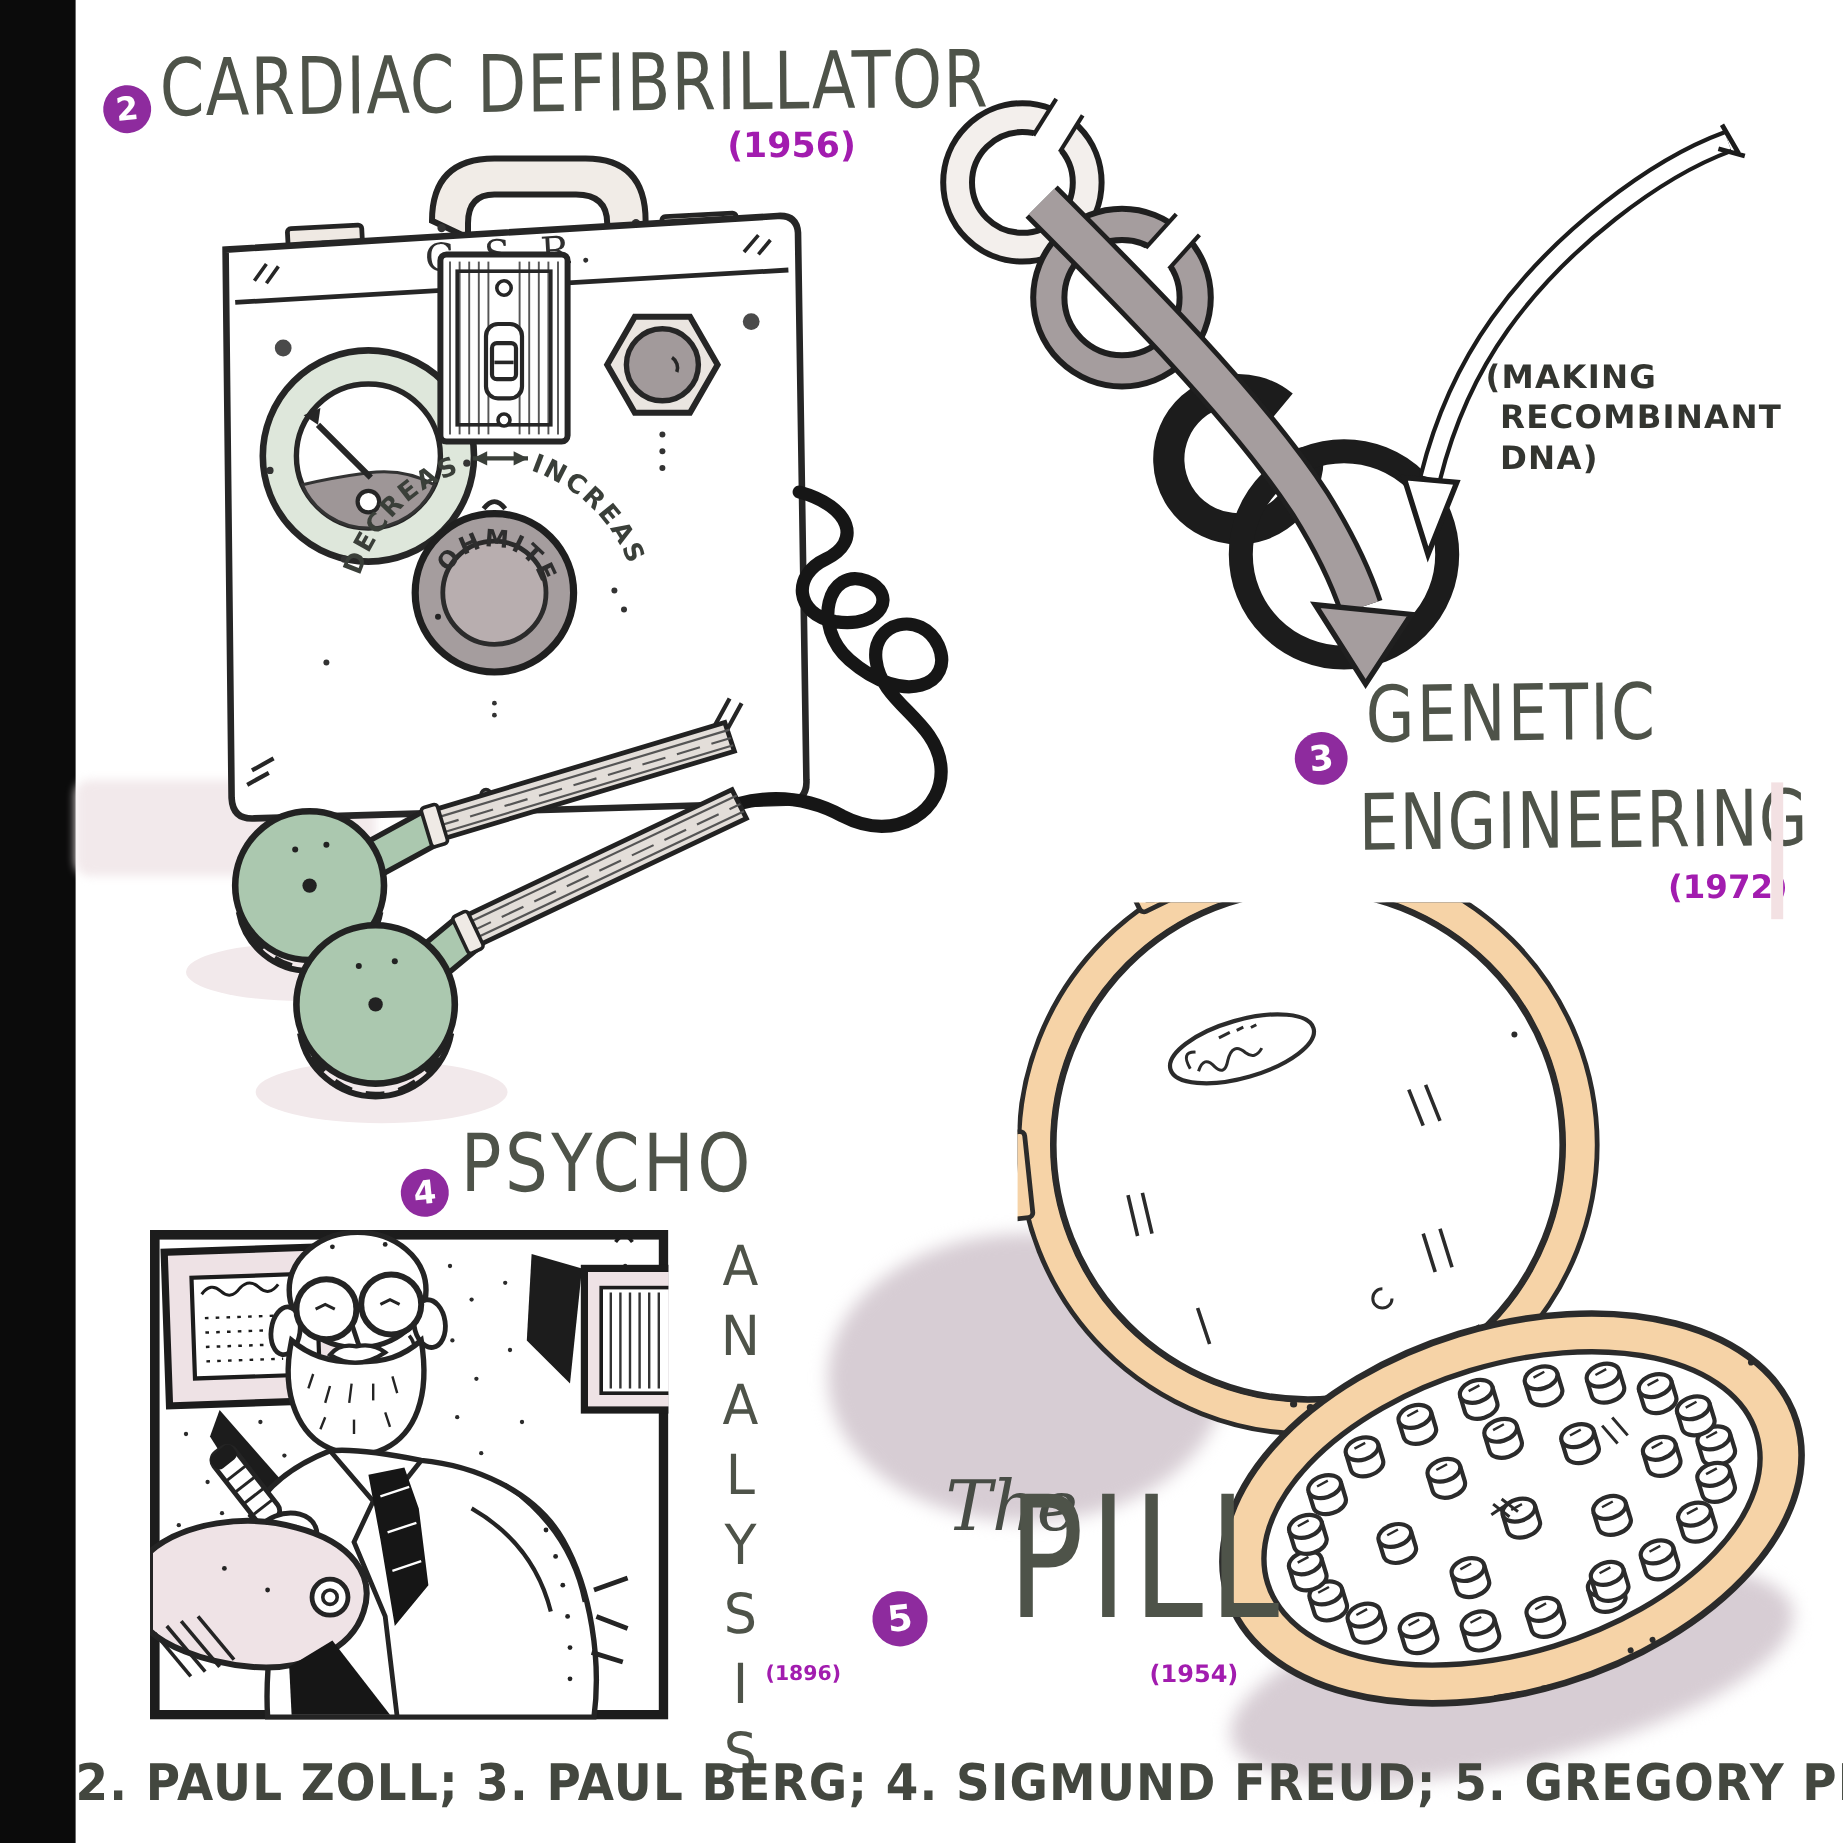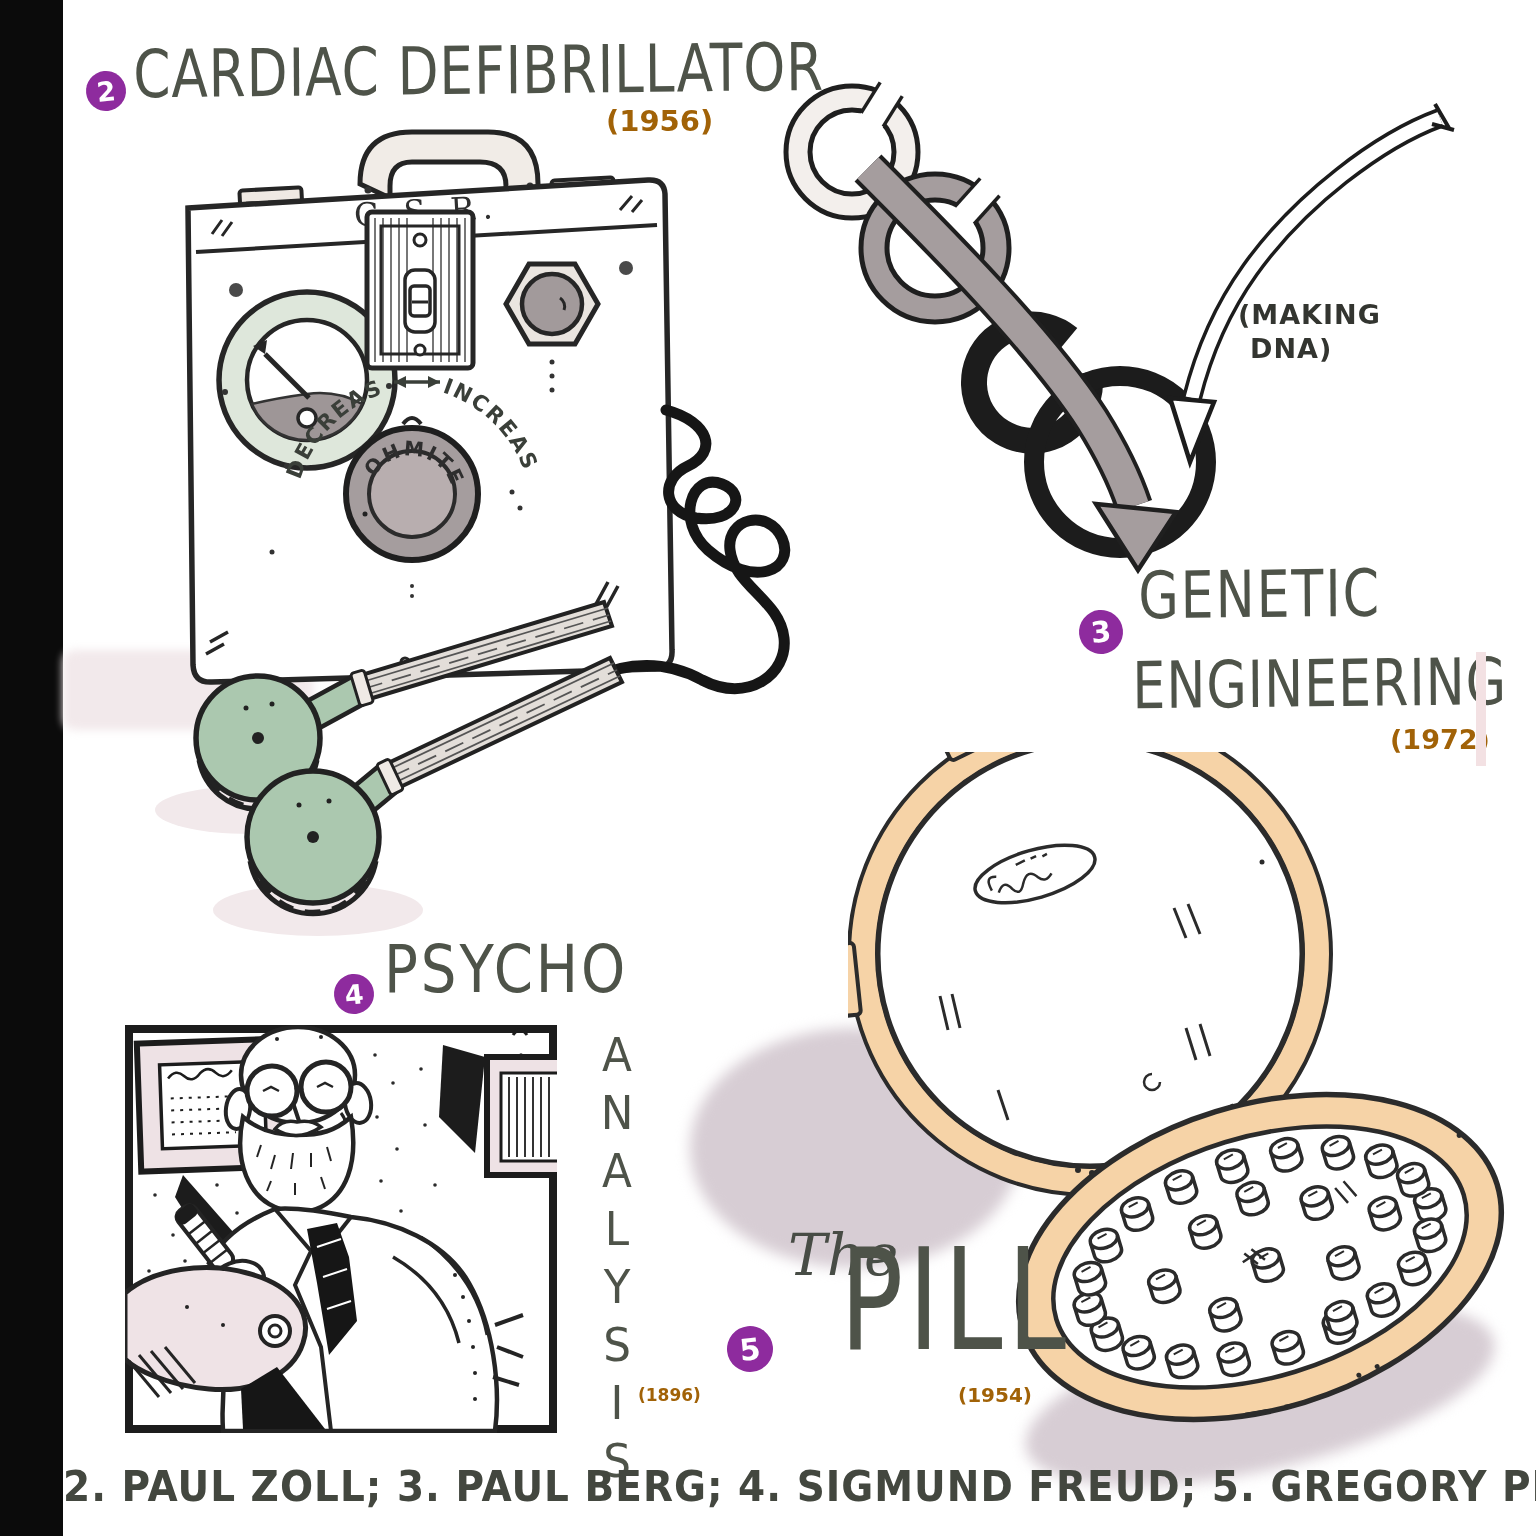--- a/index.html
+++ b/index.html
@@ -12,21 +12,21 @@
   .badge{
     position:absolute; border-radius:50%; background:#8e2b9e; color:#ffffff;
     display:flex; align-items:center; justify-content:center;
     font-weight:bold; transform:rotate(-6deg);
   }
   .hand-title{
     position:absolute; color:#4e5349; font-weight:normal; white-space:nowrap;
     transform-origin:left top;
   }
   .year{
-    position:absolute; color:#a16207; font-weight:bold; white-space:nowrap;text-align:right;
+    position:absolute; color:#a21caf; font-weight:bold; white-space:nowrap;text-align:right;
   }
   .note{
     position:absolute; color:#333530; font-weight:bold; line-height:1.25;
     letter-spacing:1px; white-space:nowrap;
   }
   .vertical-word{
     position:absolute; writing-mode:vertical-rl; text-orientation:upright;
     color:#4e5349; white-space:nowrap;
   }
   .caption{
@@ -230,20 +230,21 @@
     <polygon points="356,494 436,502 398,560" fill="#a59d9e" stroke="#1f1f1f" stroke-width="4.5"></polygon>
 
     <path d="M700,108 C640,130 560,190 510,260 C480,302 462,348 452,388" fill="none" stroke="#1c1c1c" stroke-width="20"></path>
     <path d="M700,108 C640,130 560,190 510,260 C480,302 462,348 452,388" fill="none" stroke="#ffffff" stroke-width="13"></path>
     <polygon points="430,388 474,392 450,452" fill="#ffffff" stroke="#1c1c1c" stroke-width="4.5"></polygon>
     <path d="M695,94 l14,24 M714,120 l-22,-6" fill="none" stroke="#1c1c1c" stroke-width="4"></path>
   </svg>
 
   <div class="note" style="left:1238px; top:298px; font-size:27px;">
     <div>(MAKING</div>
+    <div style="margin-left:12px">RECOMBINANT</div>
     <div style="margin-left:12px">DNA)</div>
   </div>
 
   <div class="badge" style="left:1079px; top:610px; width:44px; height:44px; font-size:29px;">
     <span>3</span>
   </div>
   <div class="hand-title" style="left:1138px; top:558px; font-size:55px; letter-spacing:2px; transform:scale(0.95,1.18) rotate(-0.5deg);">GENETIC</div>
   <div class="hand-title" style="left:1132px; top:648px; font-size:55px; letter-spacing:1px; transform:scale(0.95,1.18) rotate(-0.5deg);">ENGINEERING</div>
   <div class="year" style="left:1390px; top:724px; font-size:27px;">(1972)</div>
   <div class="pink-bar" style="left:1476px; top:652px; width:10px; height:114px;"></div>

